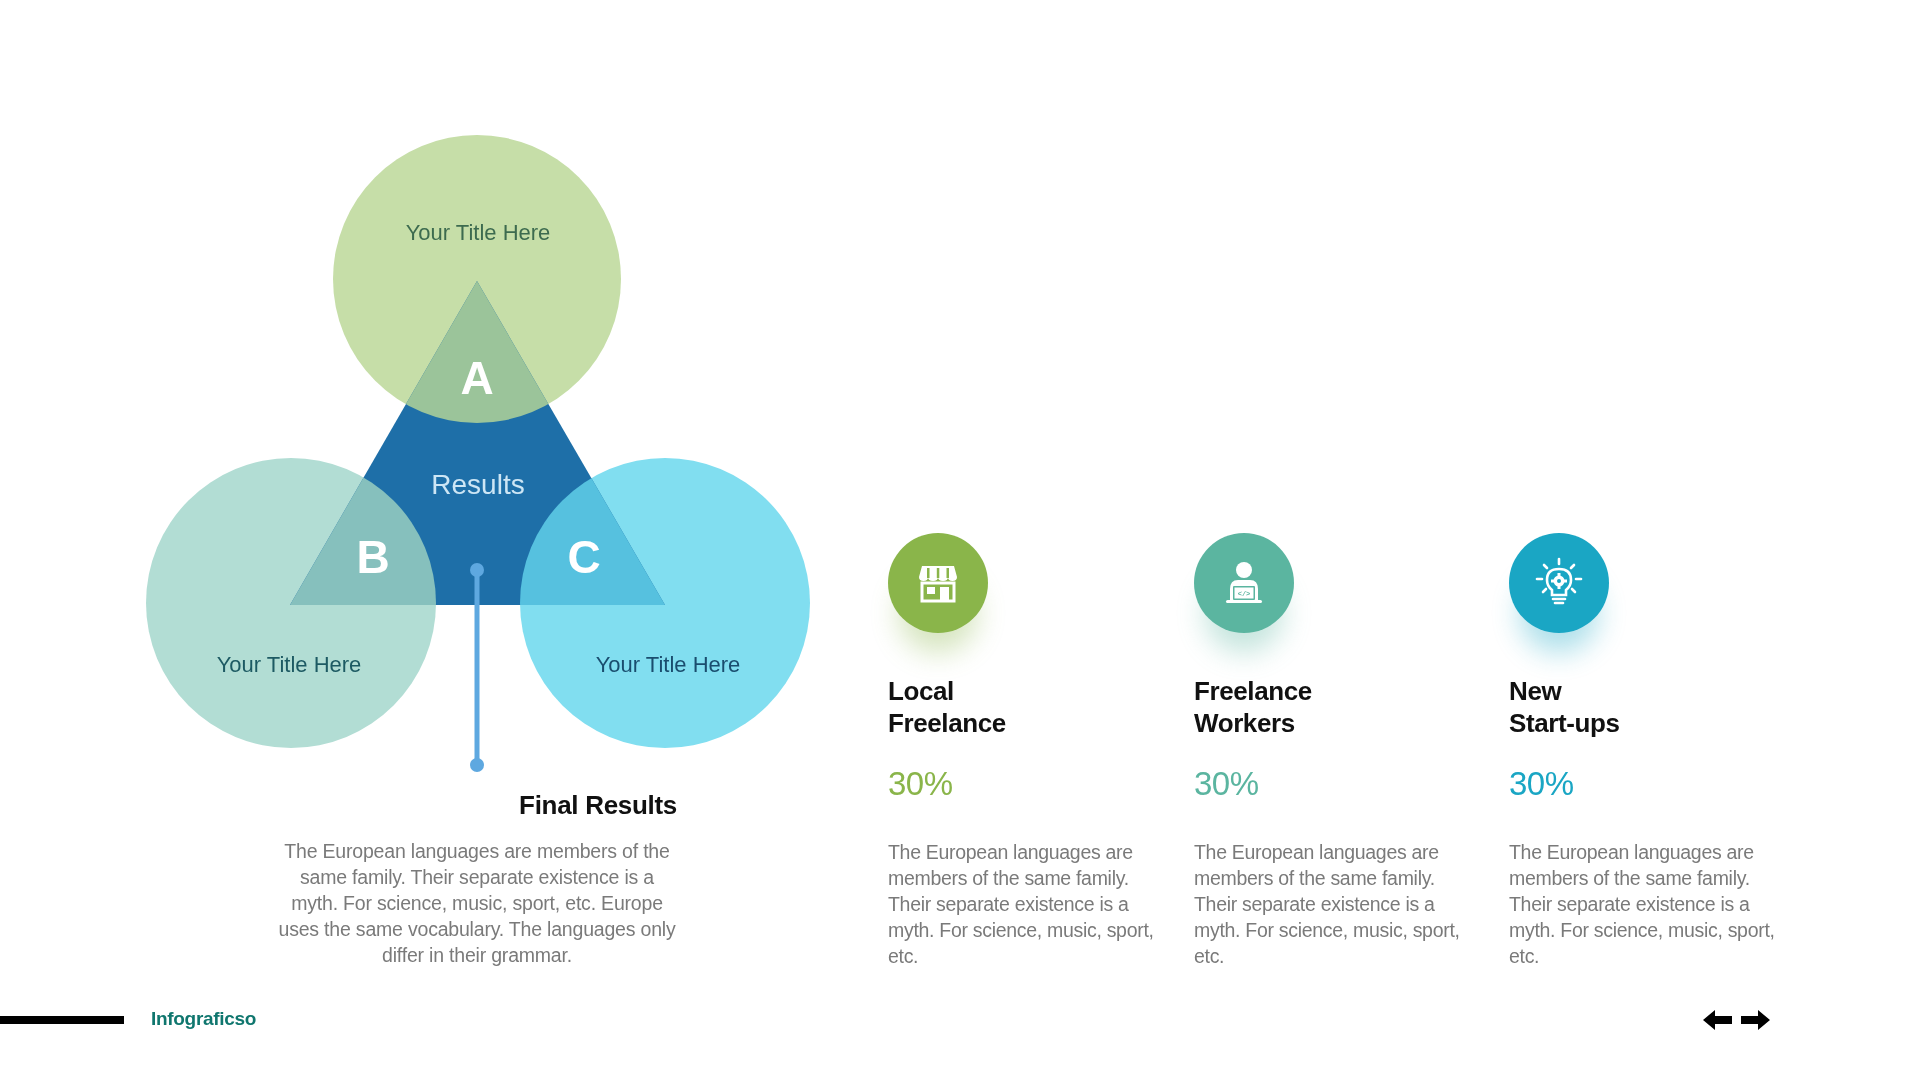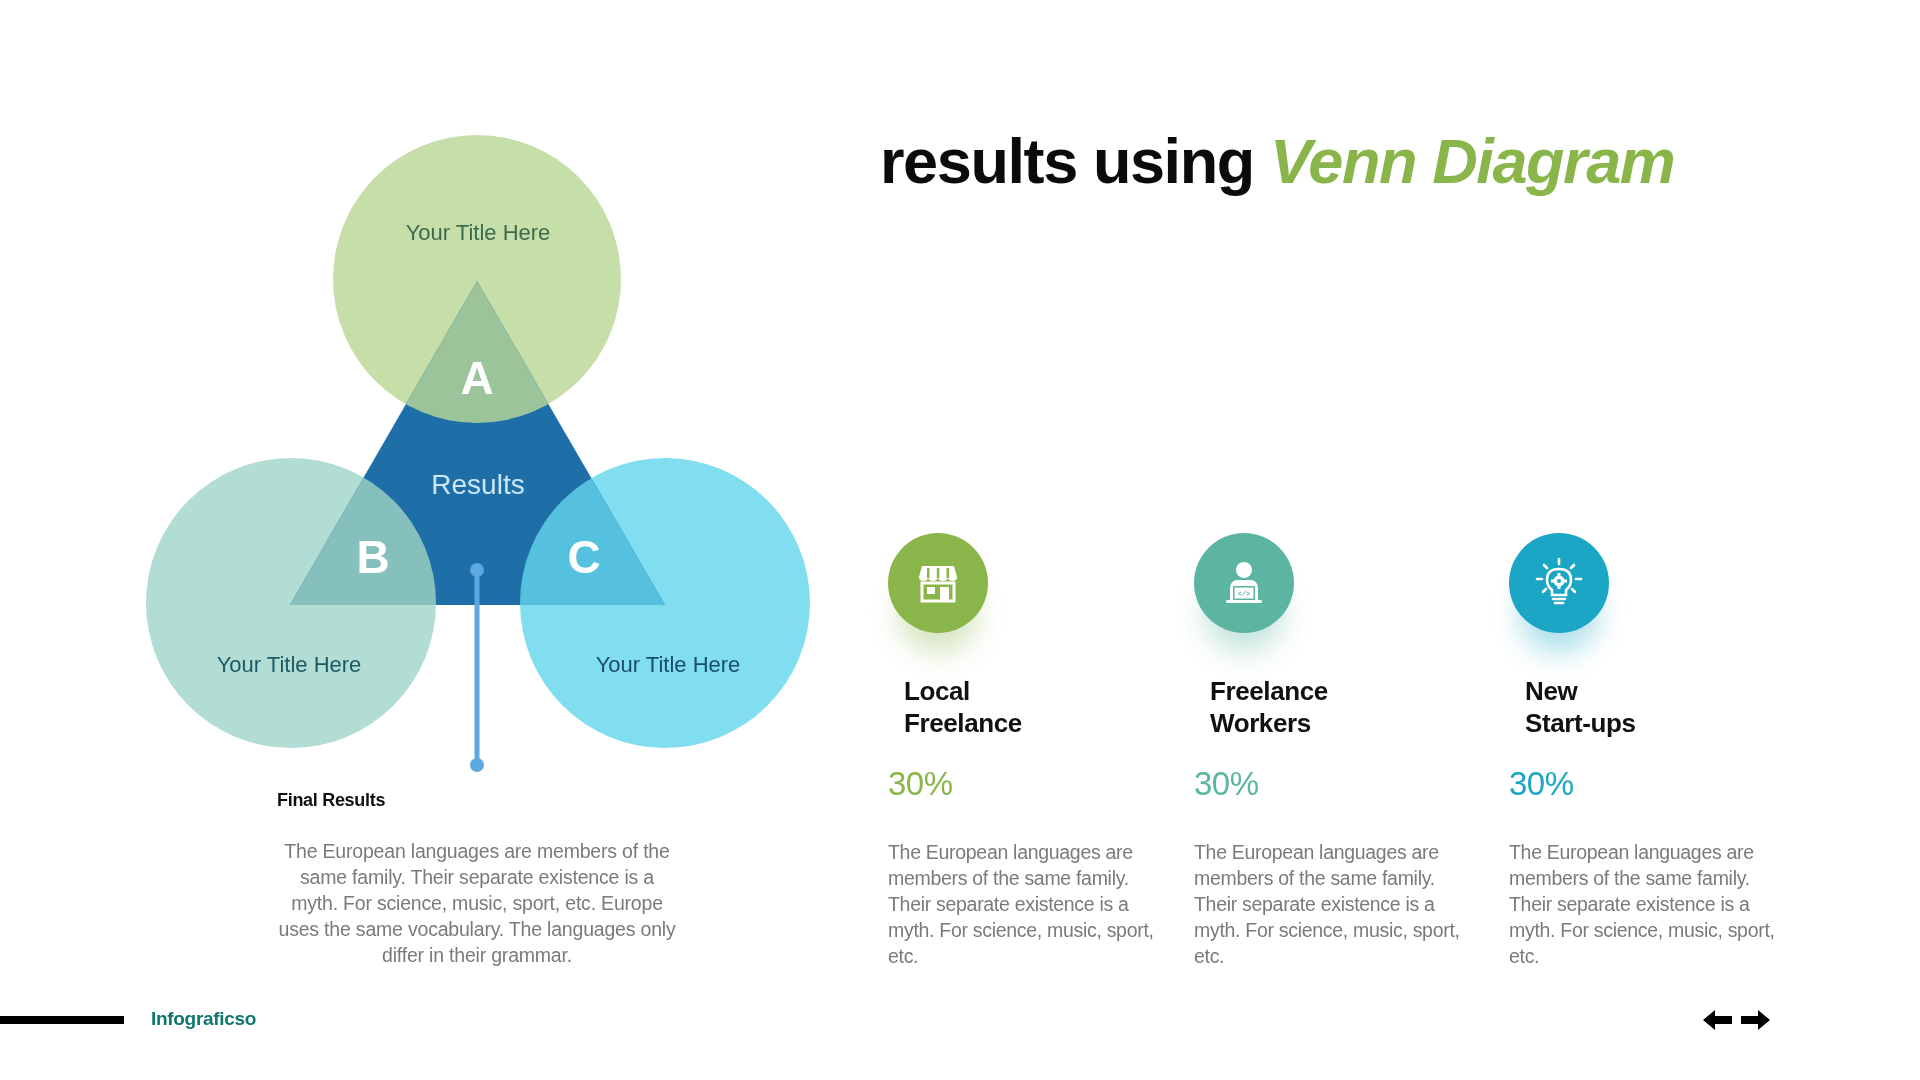--- a/index.html
+++ b/index.html
@@ -1,35 +1,35 @@
 <!DOCTYPE html>
 <html><head>
 <meta charset="utf-8">
 <style>
   html, body { margin: 0; padding: 0; }
   body { width: 1920px; height: 1080px; background: #ffffff; position: relative; overflow: hidden;
          font-family: "Liberation Sans", "DejaVu Sans", sans-serif; color: #111; }
   #venn { position: absolute; left: 0; top: 0; width: 960px; height: 800px; }
   .venn-text { font-family: "Liberation Sans", sans-serif; }
-  .final-title { position: absolute; left: 277px; top: 790px; width: 400px; text-align: left;
-                 font-size: 18px; font-weight: bold; color: #111; letter-spacing: -0.3px; }
+  .final-title { position: absolute; left: 277px; top: 790px; width: 400px; text-align: right;
+                 font-size: 26px; font-weight: bold; color: #111; letter-spacing: -0.3px; }
   .final-body { position: absolute; left: 277px; top: 838px; width: 400px; text-align: center;
                 font-size: 19.5px; line-height: 26px; color: #7a7a7a; letter-spacing: -0.2px; }
   .headline { position: absolute; left: 880px; top: 122px; width: 1000px; font-size: 63px; font-weight: bold;
               line-height: 78px; color: #0b0b0b; letter-spacing: -1.4px; }
   .headline .line { display: block; white-space: nowrap; }
   .headline .accent { color: #8ab54a; font-style: italic; }
   .headline .ital { font-style: italic; }
   .col { position: absolute; top: 533px; width: 290px; }
   .col .icon-circle { position: absolute; left: 0; top: 0; width: 100px; height: 100px; border-radius: 50%;
                       display: flex; align-items: center; justify-content: center; }
   .col .icon-shadow { position: absolute; left: 10px; top: 40px; width: 80px; height: 80px; border-radius: 50%;
                       filter: blur(14px); opacity: 0.35; }
   .col .heading { position: absolute; left: 0; top: 142px; font-size: 26px; font-weight: bold; line-height: 32px;
-                  color: #111; letter-spacing: -0.4px; margin-left: 16px; }
+                  color: #111; letter-spacing: -0.4px; }
   .col .pct { position: absolute; left: 0; top: 226px; font-size: 33px; line-height: 50px; letter-spacing: -0.5px; }
   .col .body { position: absolute; left: 0; top: 306px; width: 285px; font-size: 19.5px; line-height: 26px;
                color: #7a7a7a; letter-spacing: -0.3px; }
   .footer-bar { position: absolute; left: 0; top: 1016px; width: 124px; height: 8px; background: #000; }
   .footer-brand { position: absolute; left: 151px; top: 1008px; font-size: 19px; font-weight: bold; color: #0f766e;
                   letter-spacing: -0.3px; }
   .nav { position: absolute; top: 1009px; width: 30px; height: 22px; cursor: pointer; }
   .nav.prev { left: 1703px; }
   .nav.next { left: 1740px; }
 </style>
@@ -69,21 +69,20 @@
   <text class="venn-text" x="477" y="394" text-anchor="middle" font-size="46" font-weight="bold" fill="#ffffff">A</text>
   <text class="venn-text" x="373" y="573" text-anchor="middle" font-size="46" font-weight="bold" fill="#ffffff">B</text>
   <text class="venn-text" x="584" y="573" text-anchor="middle" font-size="46" font-weight="bold" fill="#ffffff">C</text>
   <text class="venn-text" x="478" y="494" text-anchor="middle" font-size="28" fill="#cde6f5">Results</text>
 </svg>
 
 <div class="final-title">Final Results</div>
 <div class="final-body">The European languages are members of the same family. Their separate existence is a myth. For science, music, sport, etc. Europe uses the same vocabulary. The languages only differ in their grammar.</div>
 
 <div class="headline">
-  <span class="line"><span>results using </span><span class="accent">Venn Diagram</span></span>
 </div>
 
 <div class="col" style="left:888px;">
   <div class="icon-shadow" style="background:#8ab54a;"></div>
   <div class="icon-circle" style="background:#8ab54a;">
     <svg width="42" height="40" viewBox="0 0 42 40">
       <path d="M5 3 H37 L40 14 Q40 18 35.5 18 Q31 18 31 14 Q31 18 26 18 Q21 18 21 14 Q21 18 16 18 Q11 18 11 14 Q11 18 6.5 18 Q2 18 2 14 Z" fill="#fff"></path>
       <rect x="10" y="5" width="2.5" height="10" fill="#8ab54a"></rect>
       <rect x="19.8" y="5" width="2.5" height="10" fill="#8ab54a"></rect>
       <rect x="29.5" y="5" width="2.5" height="10" fill="#8ab54a"></rect>

